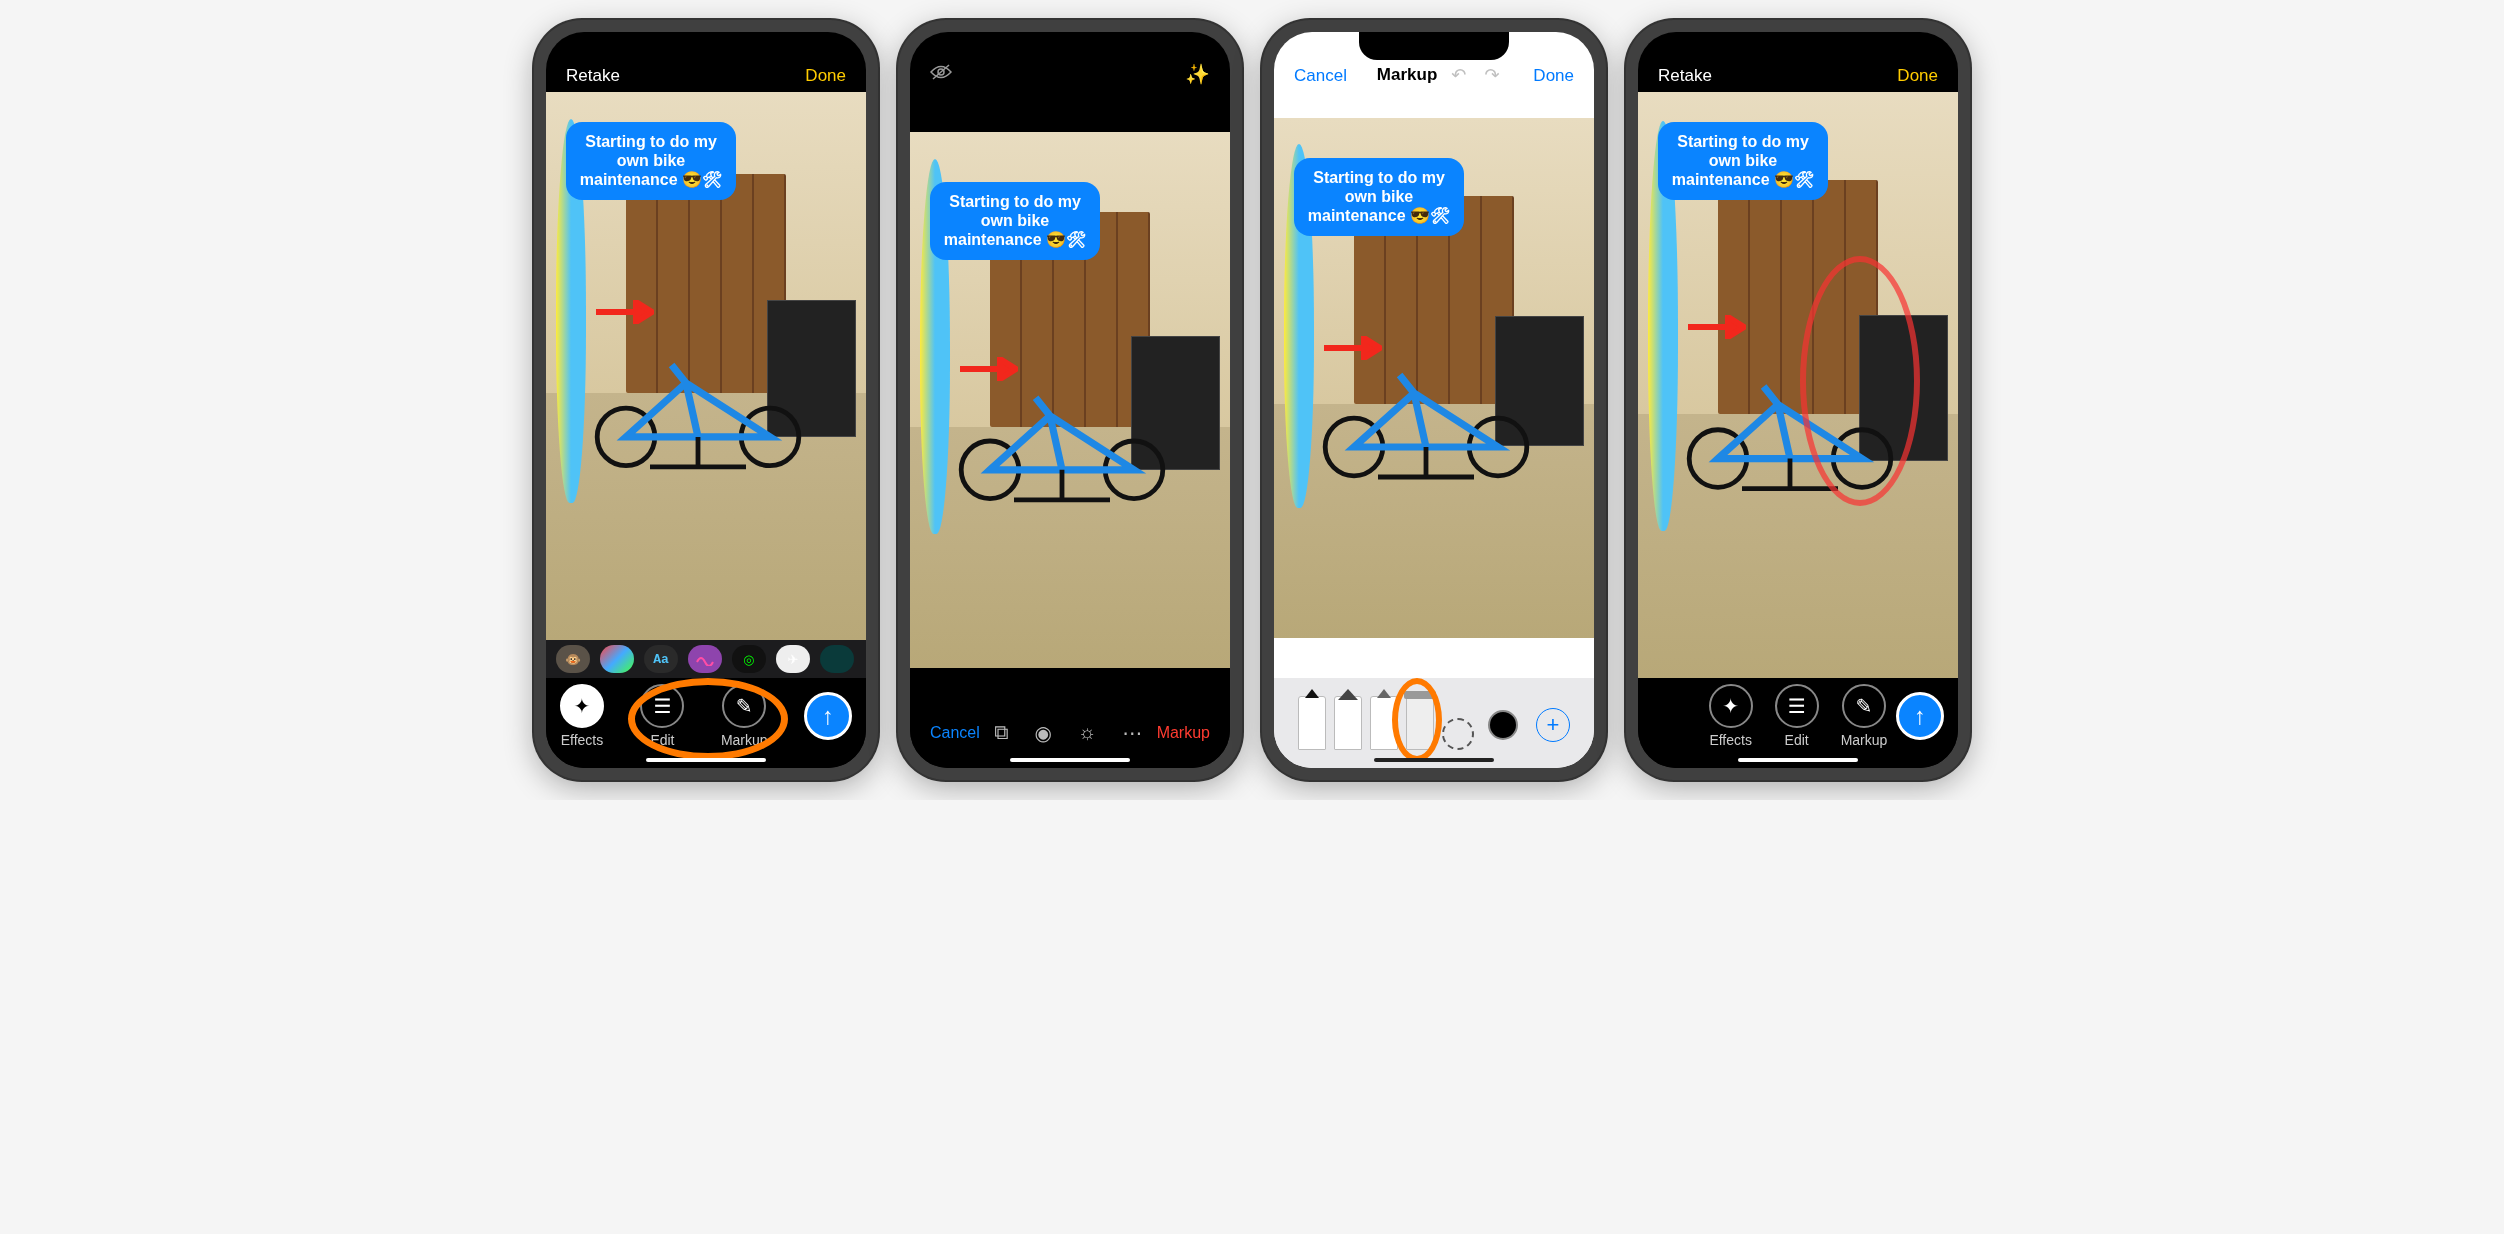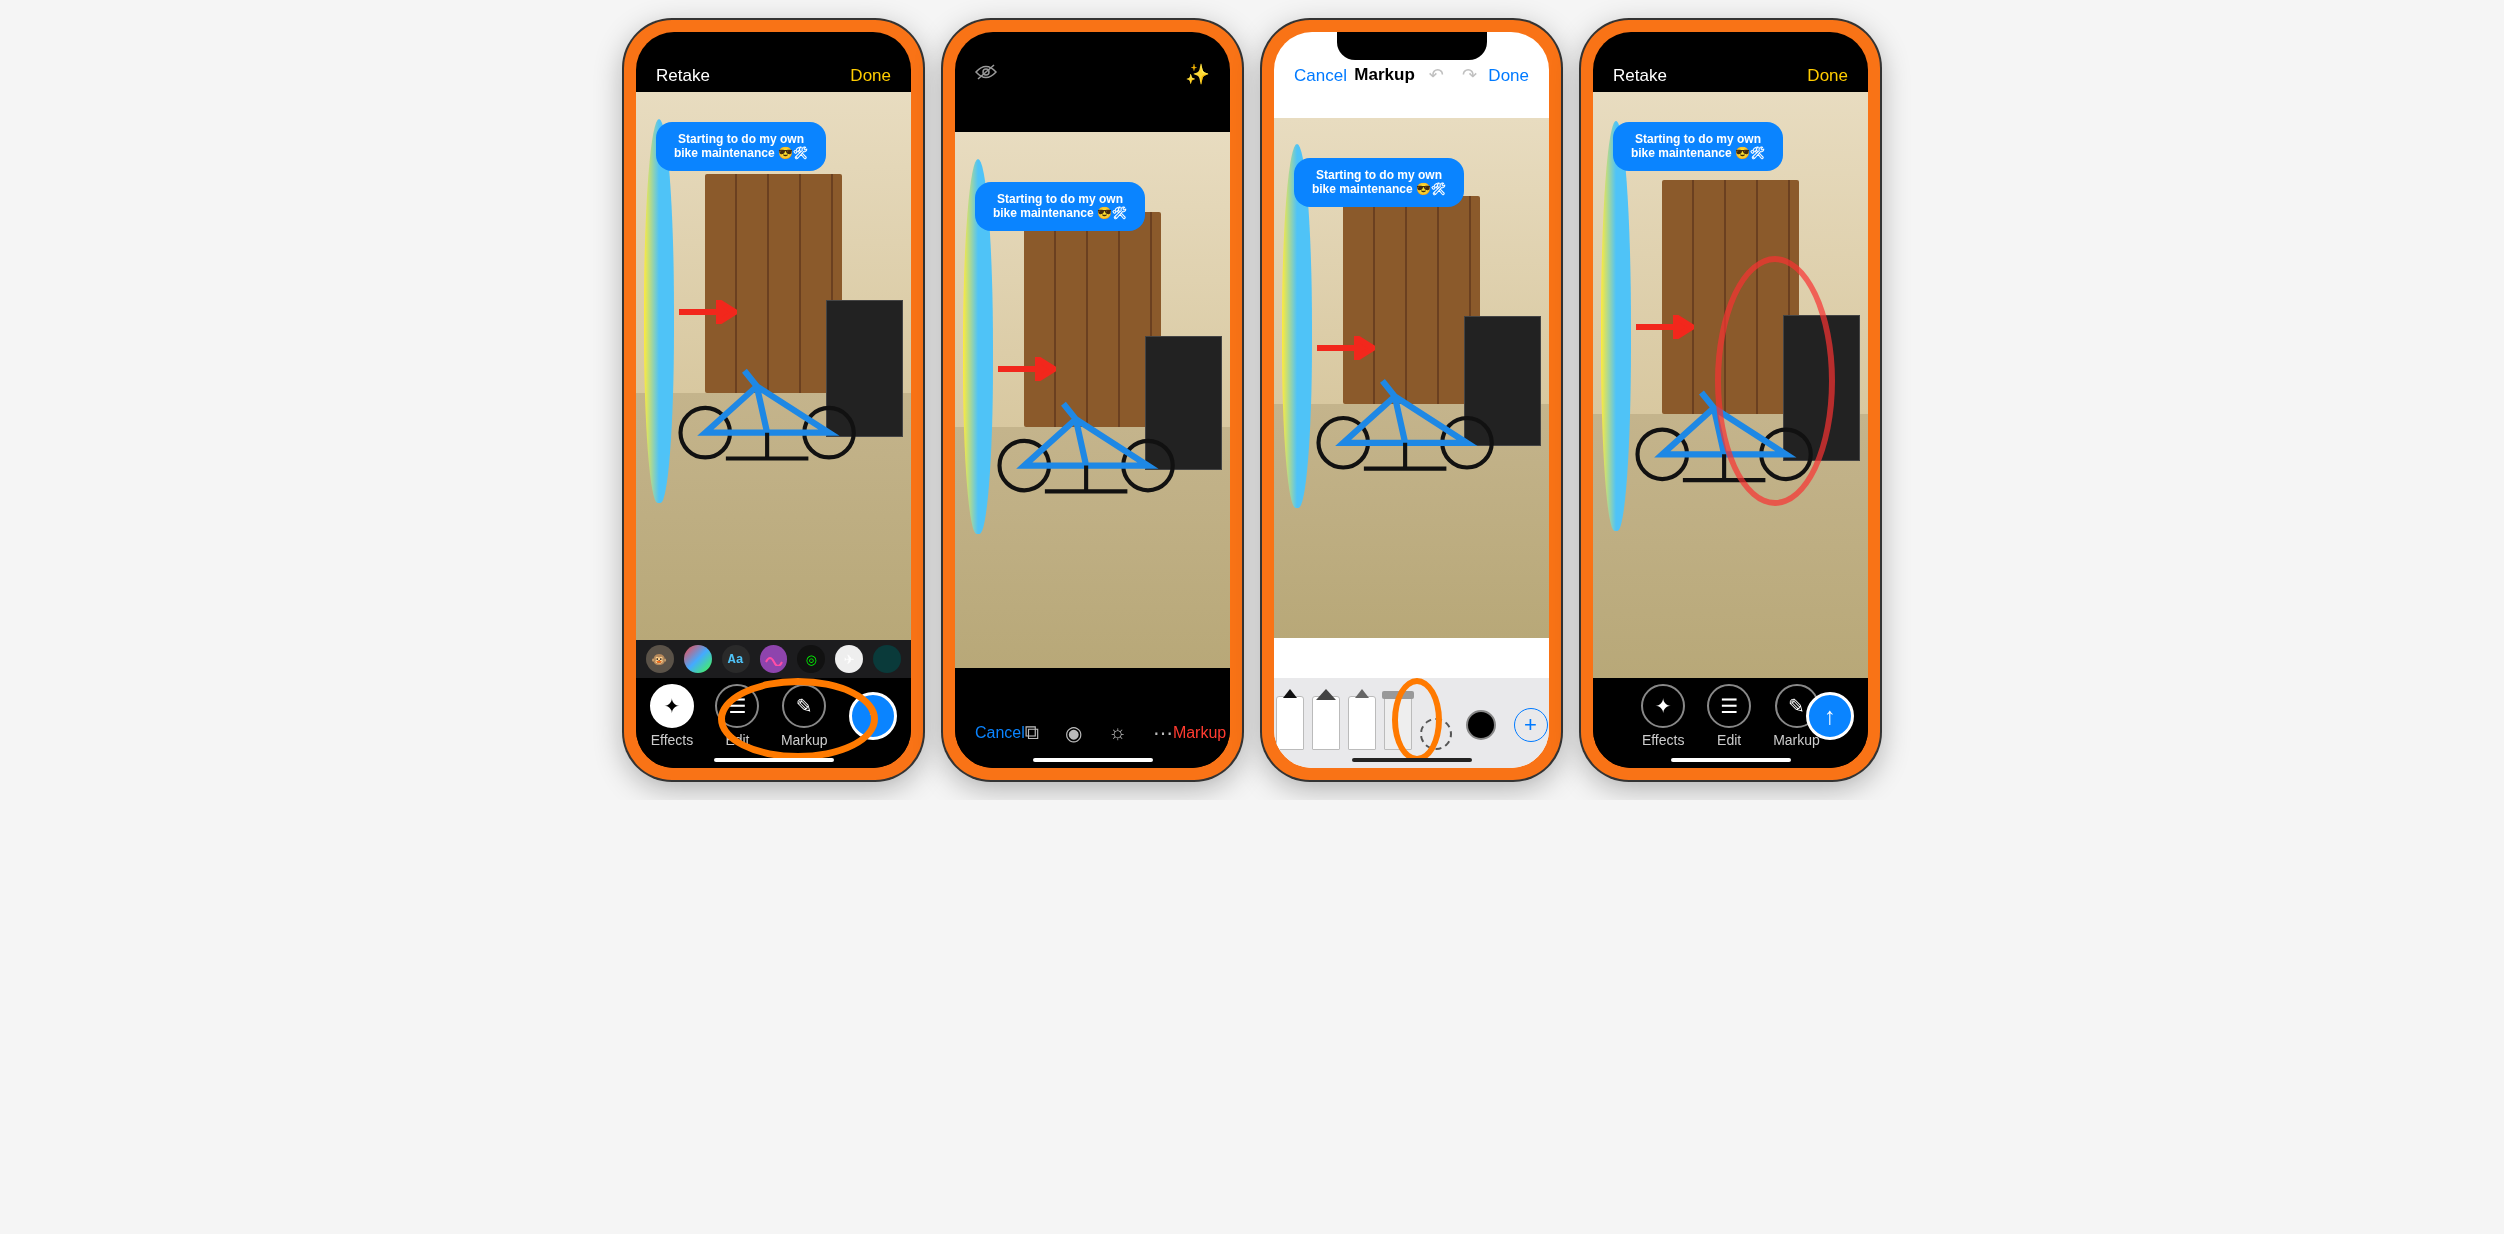--- a/index.html
+++ b/index.html
@@ -6,23 +6,23 @@
   body {
     background: #f5f5f5;
     display: flex;
     gap: 20px;
     padding: 20px;
     font-family: -apple-system, "Helvetica Neue", Arial, sans-serif;
     justify-content: center;
     align-items: flex-start;
   }
   .phone {
-    width: 299px;
+    width: 344px;
     height: 760px;
-    background: #f97316;
+    background: #404040;
     border-radius: 48px;
     padding: 12px;
     box-shadow: 0 0 0 2px #333, 0 8px 30px rgba(0,0,0,0.3);
     position: relative;
   }
   .screen {
     width: 100%;
     height: 100%;
     border-radius: 38px;
     overflow: hidden;
@@ -65,21 +65,21 @@
     position: relative;
     background: #d4c49b;
     overflow: hidden;
   }
   .photo-area.inset { margin: 40px 0; }
   .caption-bubble {
     position: absolute;
     top: 30px; left: 20px;
     background: #0a84ff;
     color: #fff;
-    font-size: 12px;
+    font-size: 16px;
     font-weight: 600;
     padding: 10px 12px;
     border-radius: 16px;
     max-width: 170px;
     text-align: center;
     line-height: 1.2;
     z-index:5;
   }
   
   .wall { position:absolute; top:0;left:0;right:0;height:55%; background:linear-gradient(#e8dcc0,#d8c8a0);}

